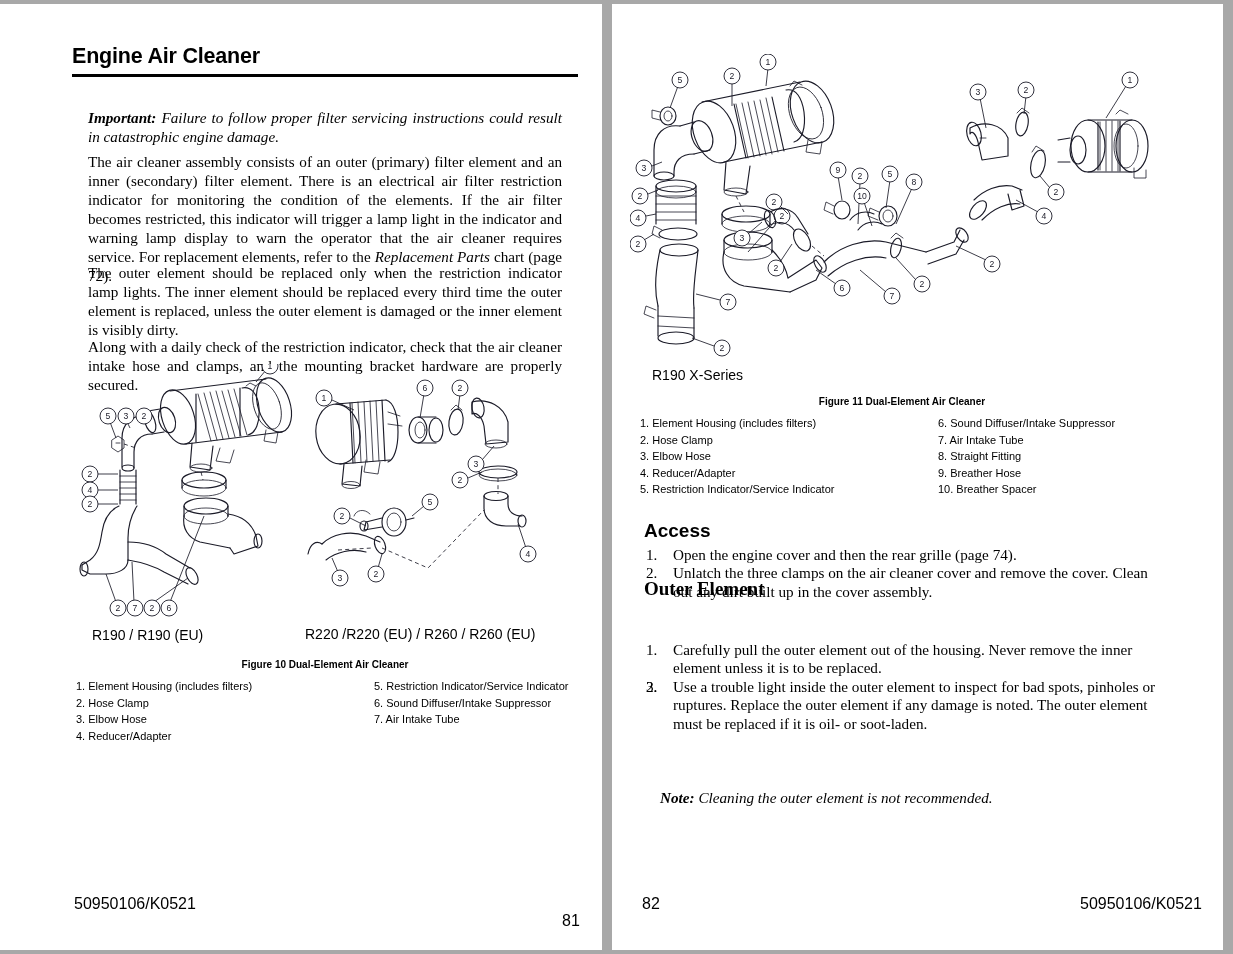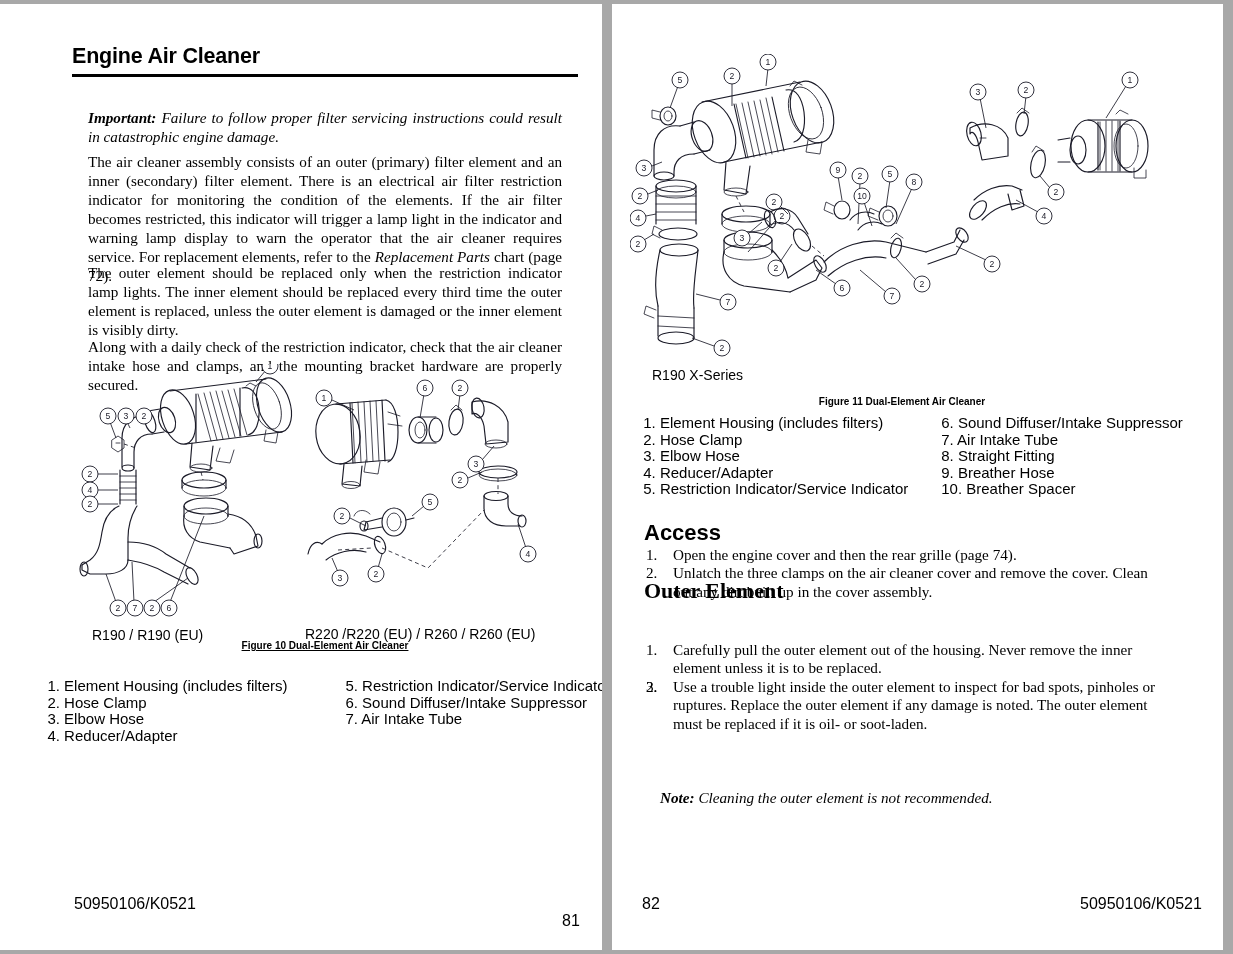--- a/index.html
+++ b/index.html
@@ -17,21 +17,21 @@
   .inner{position:absolute;left:0;top:0;right:0;bottom:0;}
 
   h1.section-title{
     font-family:"Liberation Sans",sans-serif;
     font-weight:bold;font-size:21.5px;color:#000;
     margin:0;padding:0;letter-spacing:-0.2px;
   }
   .rule{height:2.6px;background:#000;}
   h2.sub-head{
     font-family:"Liberation Sans",sans-serif;
-    font-weight:bold;font-size:22px;color:#000;margin:0;padding:0;
+    font-weight:bold;font-size:19px;color:#000;margin:0;padding:0;
   }
   p.body{
     font-family:"Liberation Serif",serif;
     font-size:15.2px;line-height:19px;color:#000;
     text-align:justify;margin:16px;
     -webkit-hyphens:auto;hyphens:auto;
   }
   .note-line{font-style:italic;}
   .note-line b{font-style:italic;font-weight:bold;}
   .ital{font-style:italic;}
@@ -44,23 +44,22 @@
     margin-bottom:0px;
   }
   ol.steps li .num{position:absolute;left:2px;top:0;width:20px;}
 
   .caption{
     font-family:"Liberation Sans",sans-serif;
     font-weight:bold;font-size:10px;text-align:center;color:#000;
   }
   .partslist{
     font-family:"Liberation Sans",sans-serif;
-    font-size:15px;line-height:16.6px;color:#000;
+    font-size:11px;line-height:16.6px;color:#000;
     display:flex;
-    justify-content:center;
   }
   .partslist .col{flex:0 0 auto;}
   .partslist .col.colA{width:298px;}
   .modellabel{
     font-family:"Liberation Sans",sans-serif;
     font-size:14px;color:#000;
   }
   .footer{
     font-family:"Liberation Sans",sans-serif;
     font-size:16px;color:#000;position:absolute;
@@ -278,21 +277,21 @@
             <line class="lead" x1="104" y1="144" x2="116" y2="134"></line>
             <circle class="cal" cx="122" cy="130" r="8"></circle>
               <text class="calt" x="122" y="130">5</text>
           </g>
         </svg>
       </div>
 
       <div class="modellabel" style="position:absolute;left:80px;top:623px;margin-left:12px;">R190 / R190 (EU)</div>
       <div class="modellabel" style="position:absolute;left:305px;top:622px;">R220 /R220 (EU) / R260 / R260 (EU)</div>
 
-      <div class="caption" style="position:absolute;left:72px;top:636px;width:506px;text-decoration:underline;">Figure 10  Dual-Element Air Cleaner</div>
+      <div class="caption" style="position:absolute;left:72px;top:655px;width:506px;">Figure 10  Dual-Element Air Cleaner</div>
 
       <div class="partslist" style="position:absolute;left:76px;top:674px;width:506px;">
         <div class="col colA">
           <div>1. Element Housing (includes filters)</div>
           <div>2. Hose Clamp</div>
           <div>3. Elbow Hose</div>
           <div>4. Reducer/Adapter</div>
         </div>
         <div class="col">
           <div>5. Restriction Indicator/Service Indicator</div>

